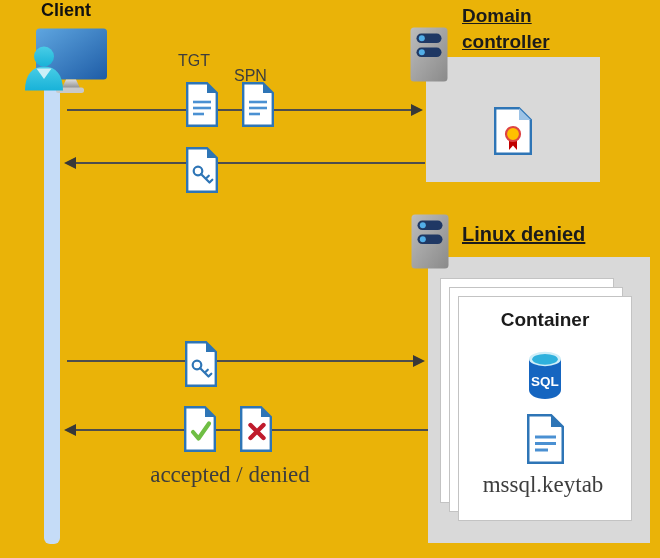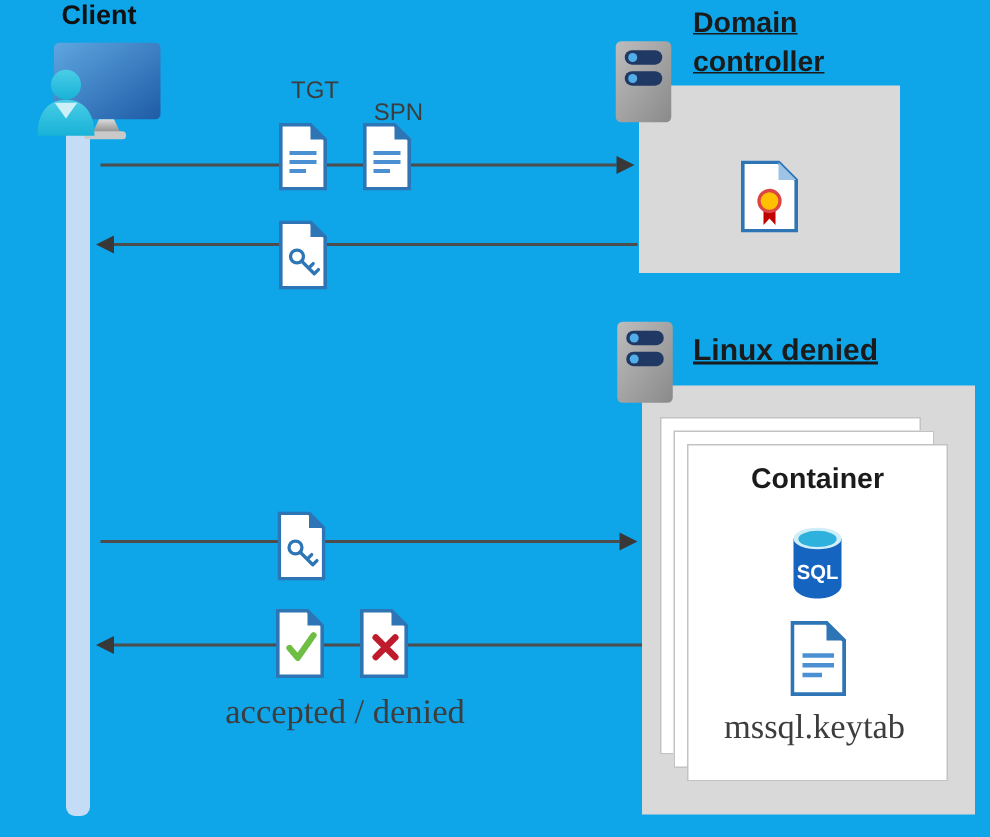--- a/index.html
+++ b/index.html
@@ -1,24 +1,24 @@
 <!DOCTYPE html>
 <html><head>
 <meta charset="utf-8">
 <style>
   html,body{margin:0;padding:0;background:#ffffff;}
   .canvas{
-    position:relative;width:660px;height:558px;background:#0ea5e9;
+    position:relative;width:660px;height:558px;background:#eab308;
     font-family:"Liberation Sans",sans-serif;overflow:hidden;
   }
   .abs{position:absolute;}
   
   .h-bold{font-weight:bold;color:#1b1b1b;font-size:19px;line-height:1.35;text-decoration:underline;}
   .h-client{font-weight:bold;color:#111;font-size:18px;text-align:center;}
-  .lbl{color:#3d3d3d;font-size:16px;text-align:right;}
+  .lbl{color:#3d3d3d;font-size:16px;text-align:left;}
   .lbl-big{color:#3d3d3d;font-size:23px;text-align:center;font-family:Liberation Serif, serif;}
   .container-title{font-weight:bold;color:#1b1b1b;font-size:19px;text-align:center;}
   
   .zone{background:#d9d9d9;}
   
   .sheet{background:#ffffff;border:1px solid #c3c3c3;box-sizing:border-box;}
   
   .timeline{background:#c5dcf7;border-radius:3px 3px 6px 6px;}
   
   .aline{position:absolute;height:2px;background:#4d4d4d;}

